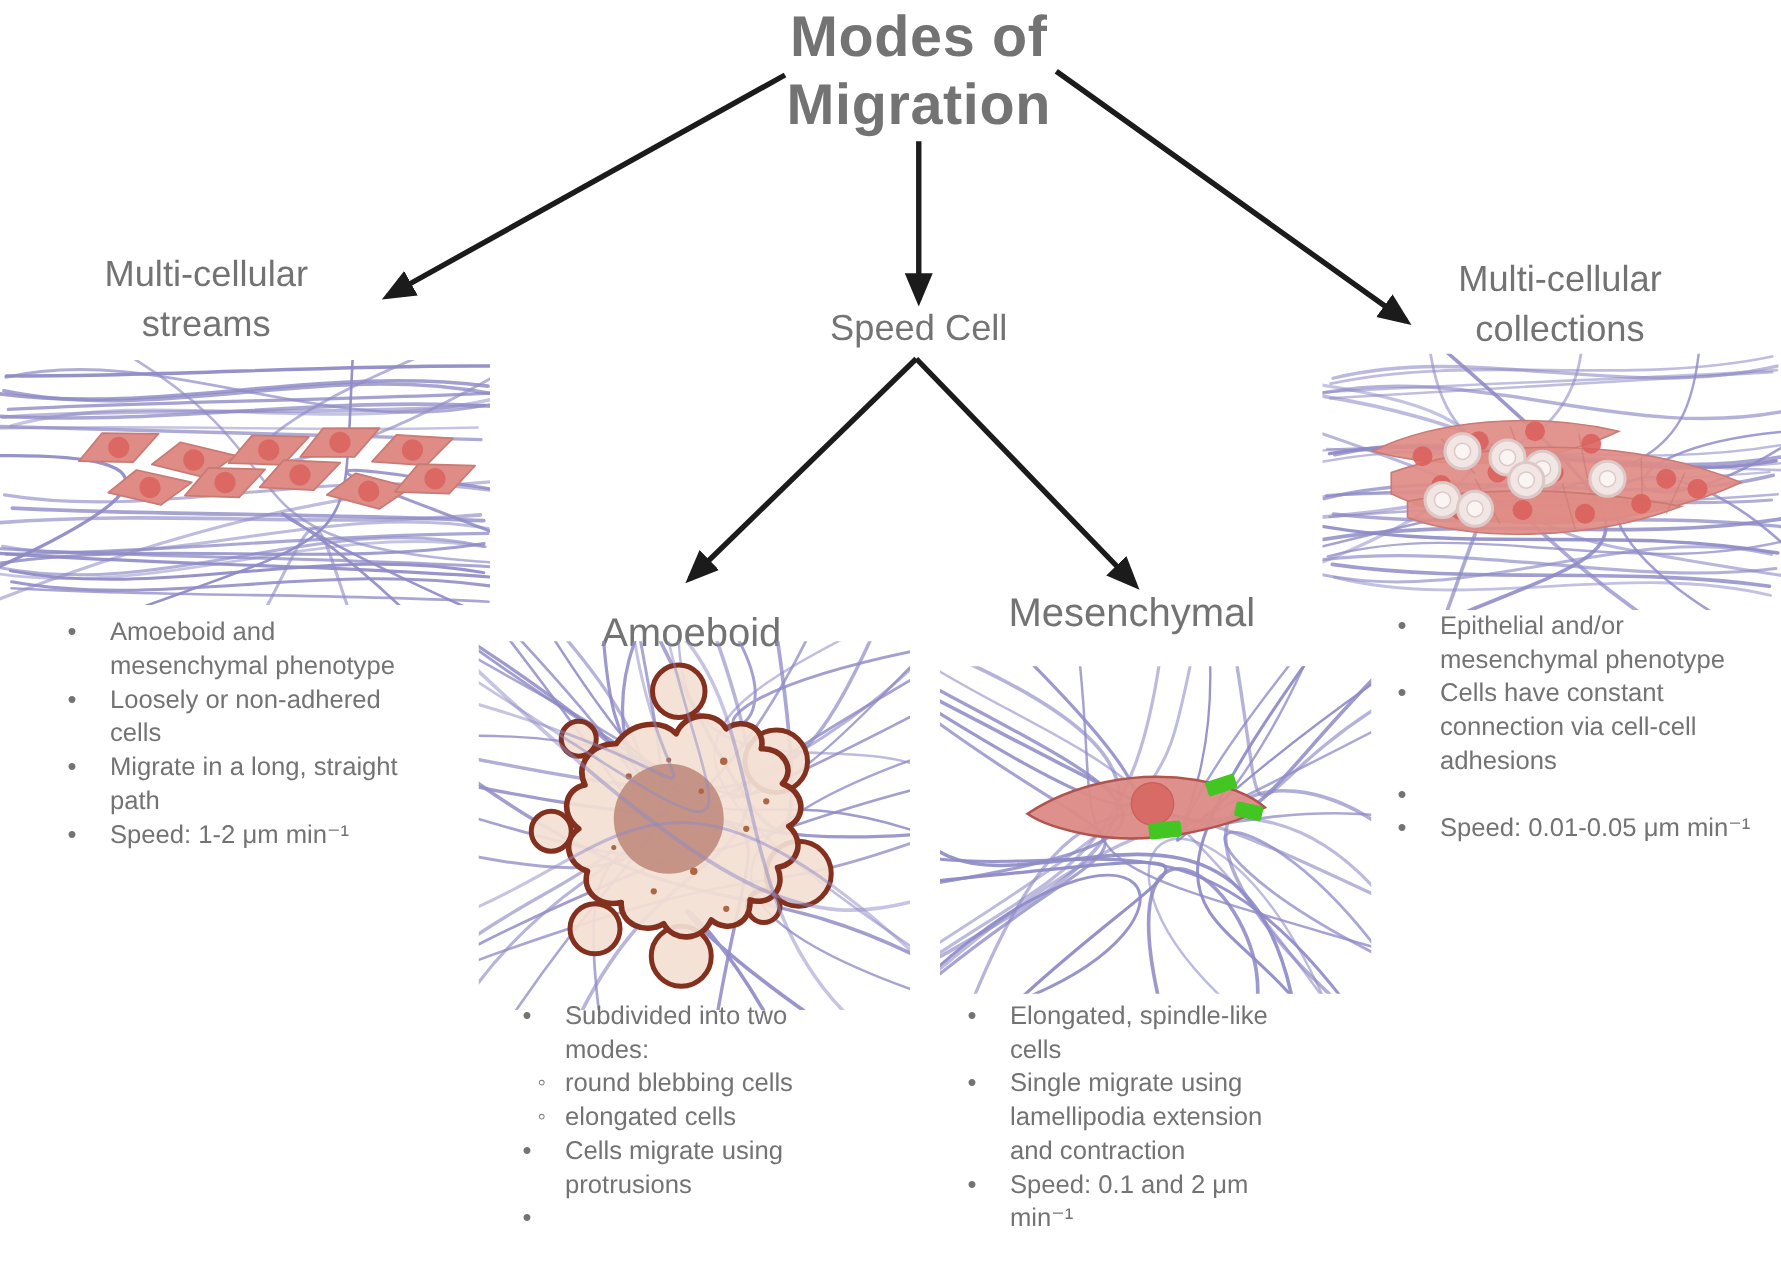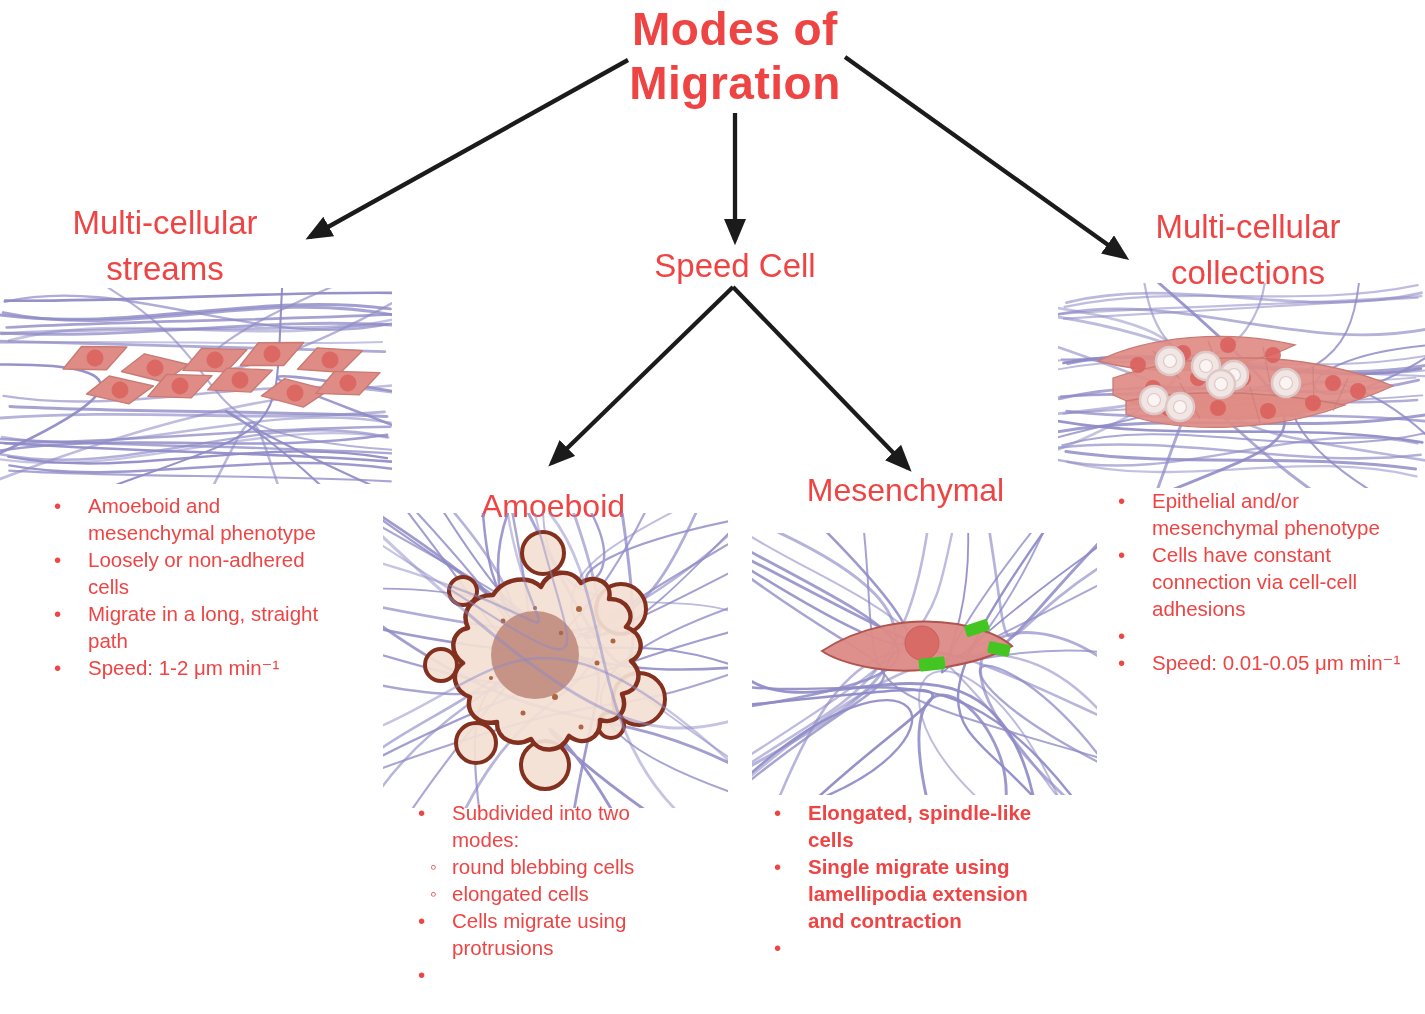--- a/index.html
+++ b/index.html
@@ -1,42 +1,42 @@
 <!DOCTYPE html>
 <html><head>
 <meta charset="utf-8">
 <style>
   html,body{margin:0;padding:0;background:#ffffff;}
   .canvas{
     position:relative;width:1425px;height:1014px;background:#ffffff;overflow:hidden;
-    font-family:"Liberation Sans","DejaVu Sans",sans-serif;color:#ef4444;
+    font-family:"Liberation Sans","DejaVu Sans",sans-serif;color:#737373;
   }
   .title{
     position:absolute;left:575px;top:2px;width:320px;text-align:center;
     font-size:46px;font-weight:700;line-height:1.18;letter-spacing:.5px;
   }
-  .heading{position:absolute;text-align:center;font-size:33px;font-weight:400;line-height:1.38;}
+  .heading{position:absolute;text-align:center;font-size:29px;font-weight:400;line-height:1.38;}
   .h-streams{left:45px;top:200px;width:240px;}
   .h-single{left:610px;top:243px;width:250px;}
   .h-amoeboid{left:443px;top:484px;width:220px;font-size:32px;}
   .h-mesenchymal{left:763px;top:468px;width:285px;font-size:32px;}
   .h-collections{left:1128px;top:204px;width:240px;}
   .blist{position:absolute;font-size:20.5px;line-height:27px;}
   .li{display:flex;align-items:flex-start;}
   .li .marker{width:34px;flex:none;text-align:left;padding-left:6px;}
   .li .txt{flex:none;}
   .li.sub{padding-left:18px;}
   .li.sub .marker{width:22px;font-size:19px;padding-left:0;}
   .l-streams{left:48px;top:492px;width:285px;}
   .l-streams .txt{width:238px;}
   .l-amoeboid{left:412px;top:799px;width:280px;}
   .l-amoeboid .txt{width:228px;}
   .l-amoeboid .li.sub .txt{width:208px;}
   .l-mesenchymal{left:768px;top:799px;width:280px;}
-  .l-mesenchymal .txt{width:228px;font-weight:bold;}
+  .l-mesenchymal .txt{width:228px;}
   .l-collections{left:1112px;top:487px;width:320px;}
   .l-collections .txt{width:262px;}
   svg.layer{position:absolute;pointer-events:none;}
 </style>
 </head>
 <body>
 
 <div class="canvas">
 
   <svg id="arrows" class="layer" style="left:0;top:0;width:1425px;height:1014px" viewBox="0 0 1425 1014">
@@ -337,20 +337,21 @@
       <div class="li">
         <span class="marker">•</span>
         <span class="txt">Elongated, spindle-like cells</span>
       </div>
       <div class="li">
         <span class="marker">•</span>
         <span class="txt">Single migrate using lamellipodia extension and contraction</span>
       </div>
       <div class="li">
         <span class="marker">•</span>
+        <span class="txt">Speed: 0.1 and 2 μm min⁻¹</span>
       </div>
     </div>
   <div class="blist l-collections">
       <div class="li">
         <span class="marker">•</span>
         <span class="txt">Epithelial and/or mesenchymal phenotype</span>
       </div>
       <div class="li">
         <span class="marker">•</span>
         <span class="txt">Cells have constant connection via cell-cell adhesions</span>

